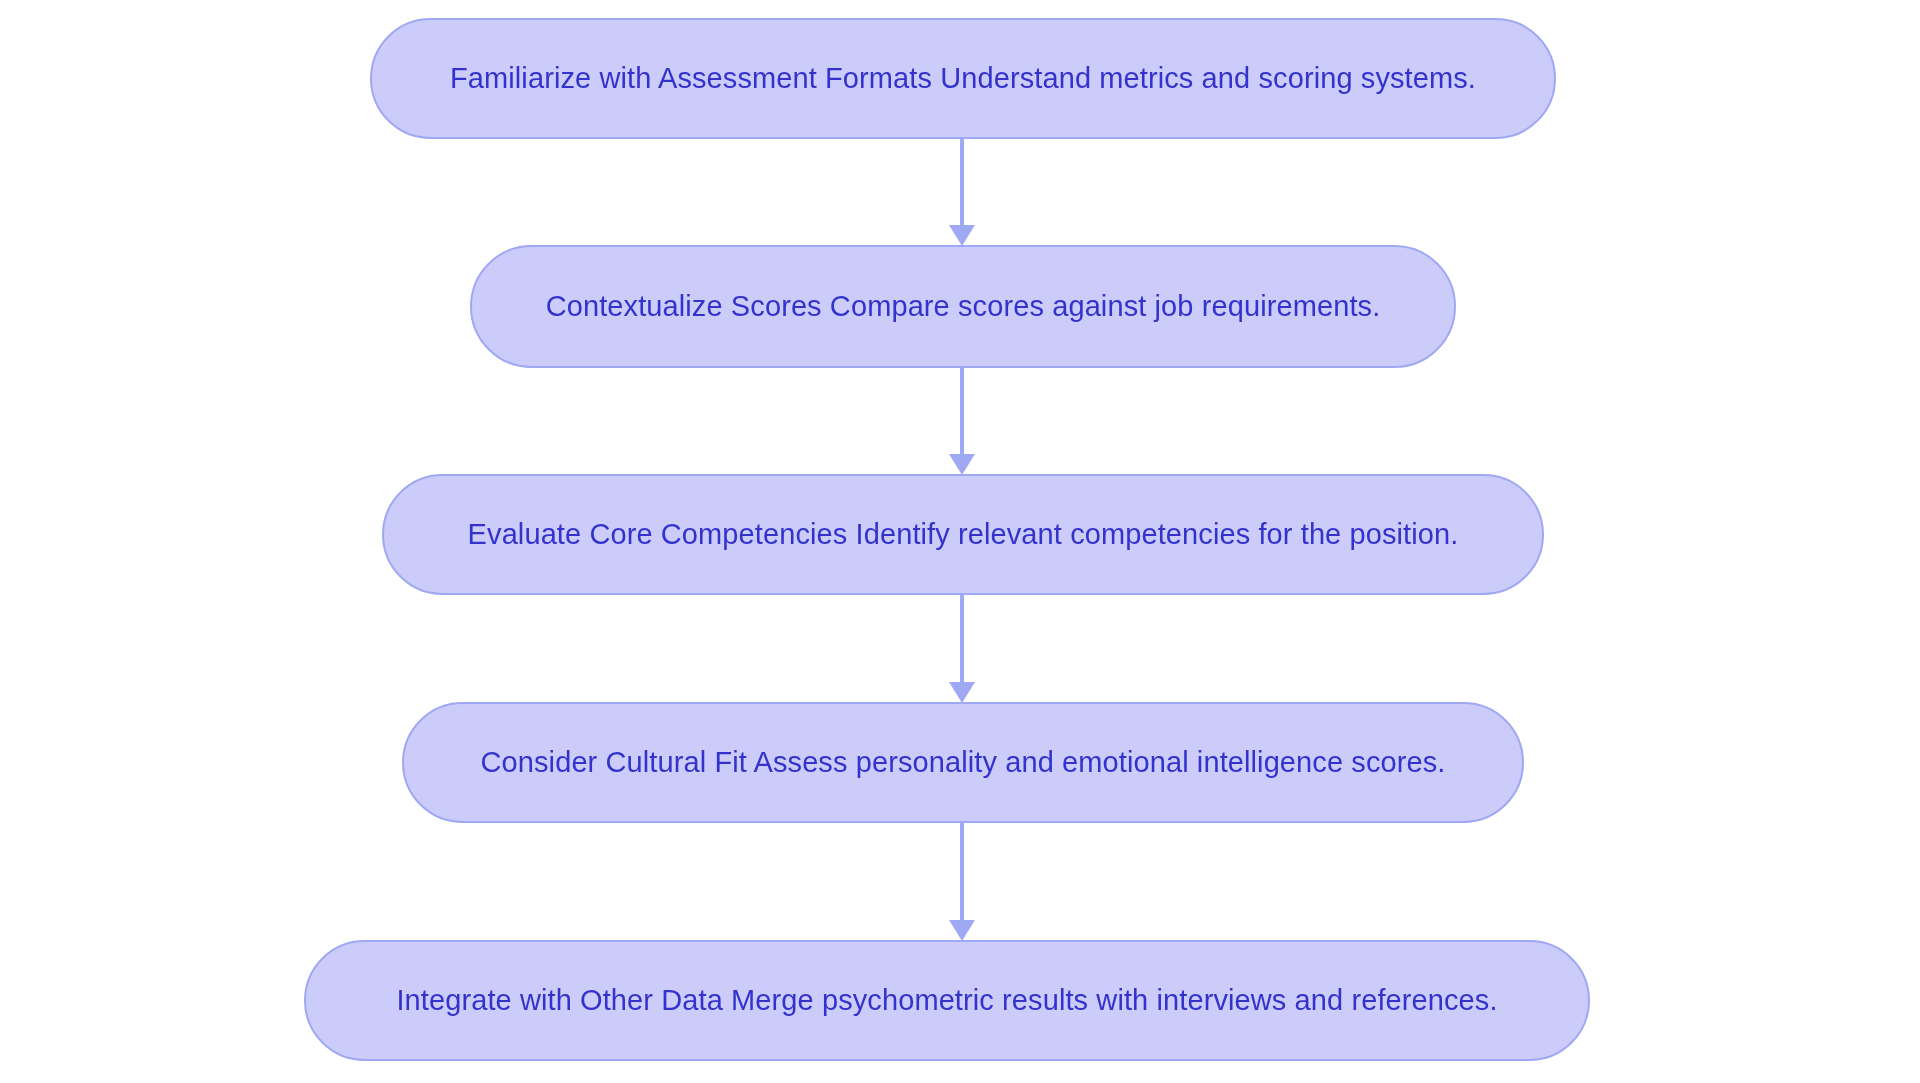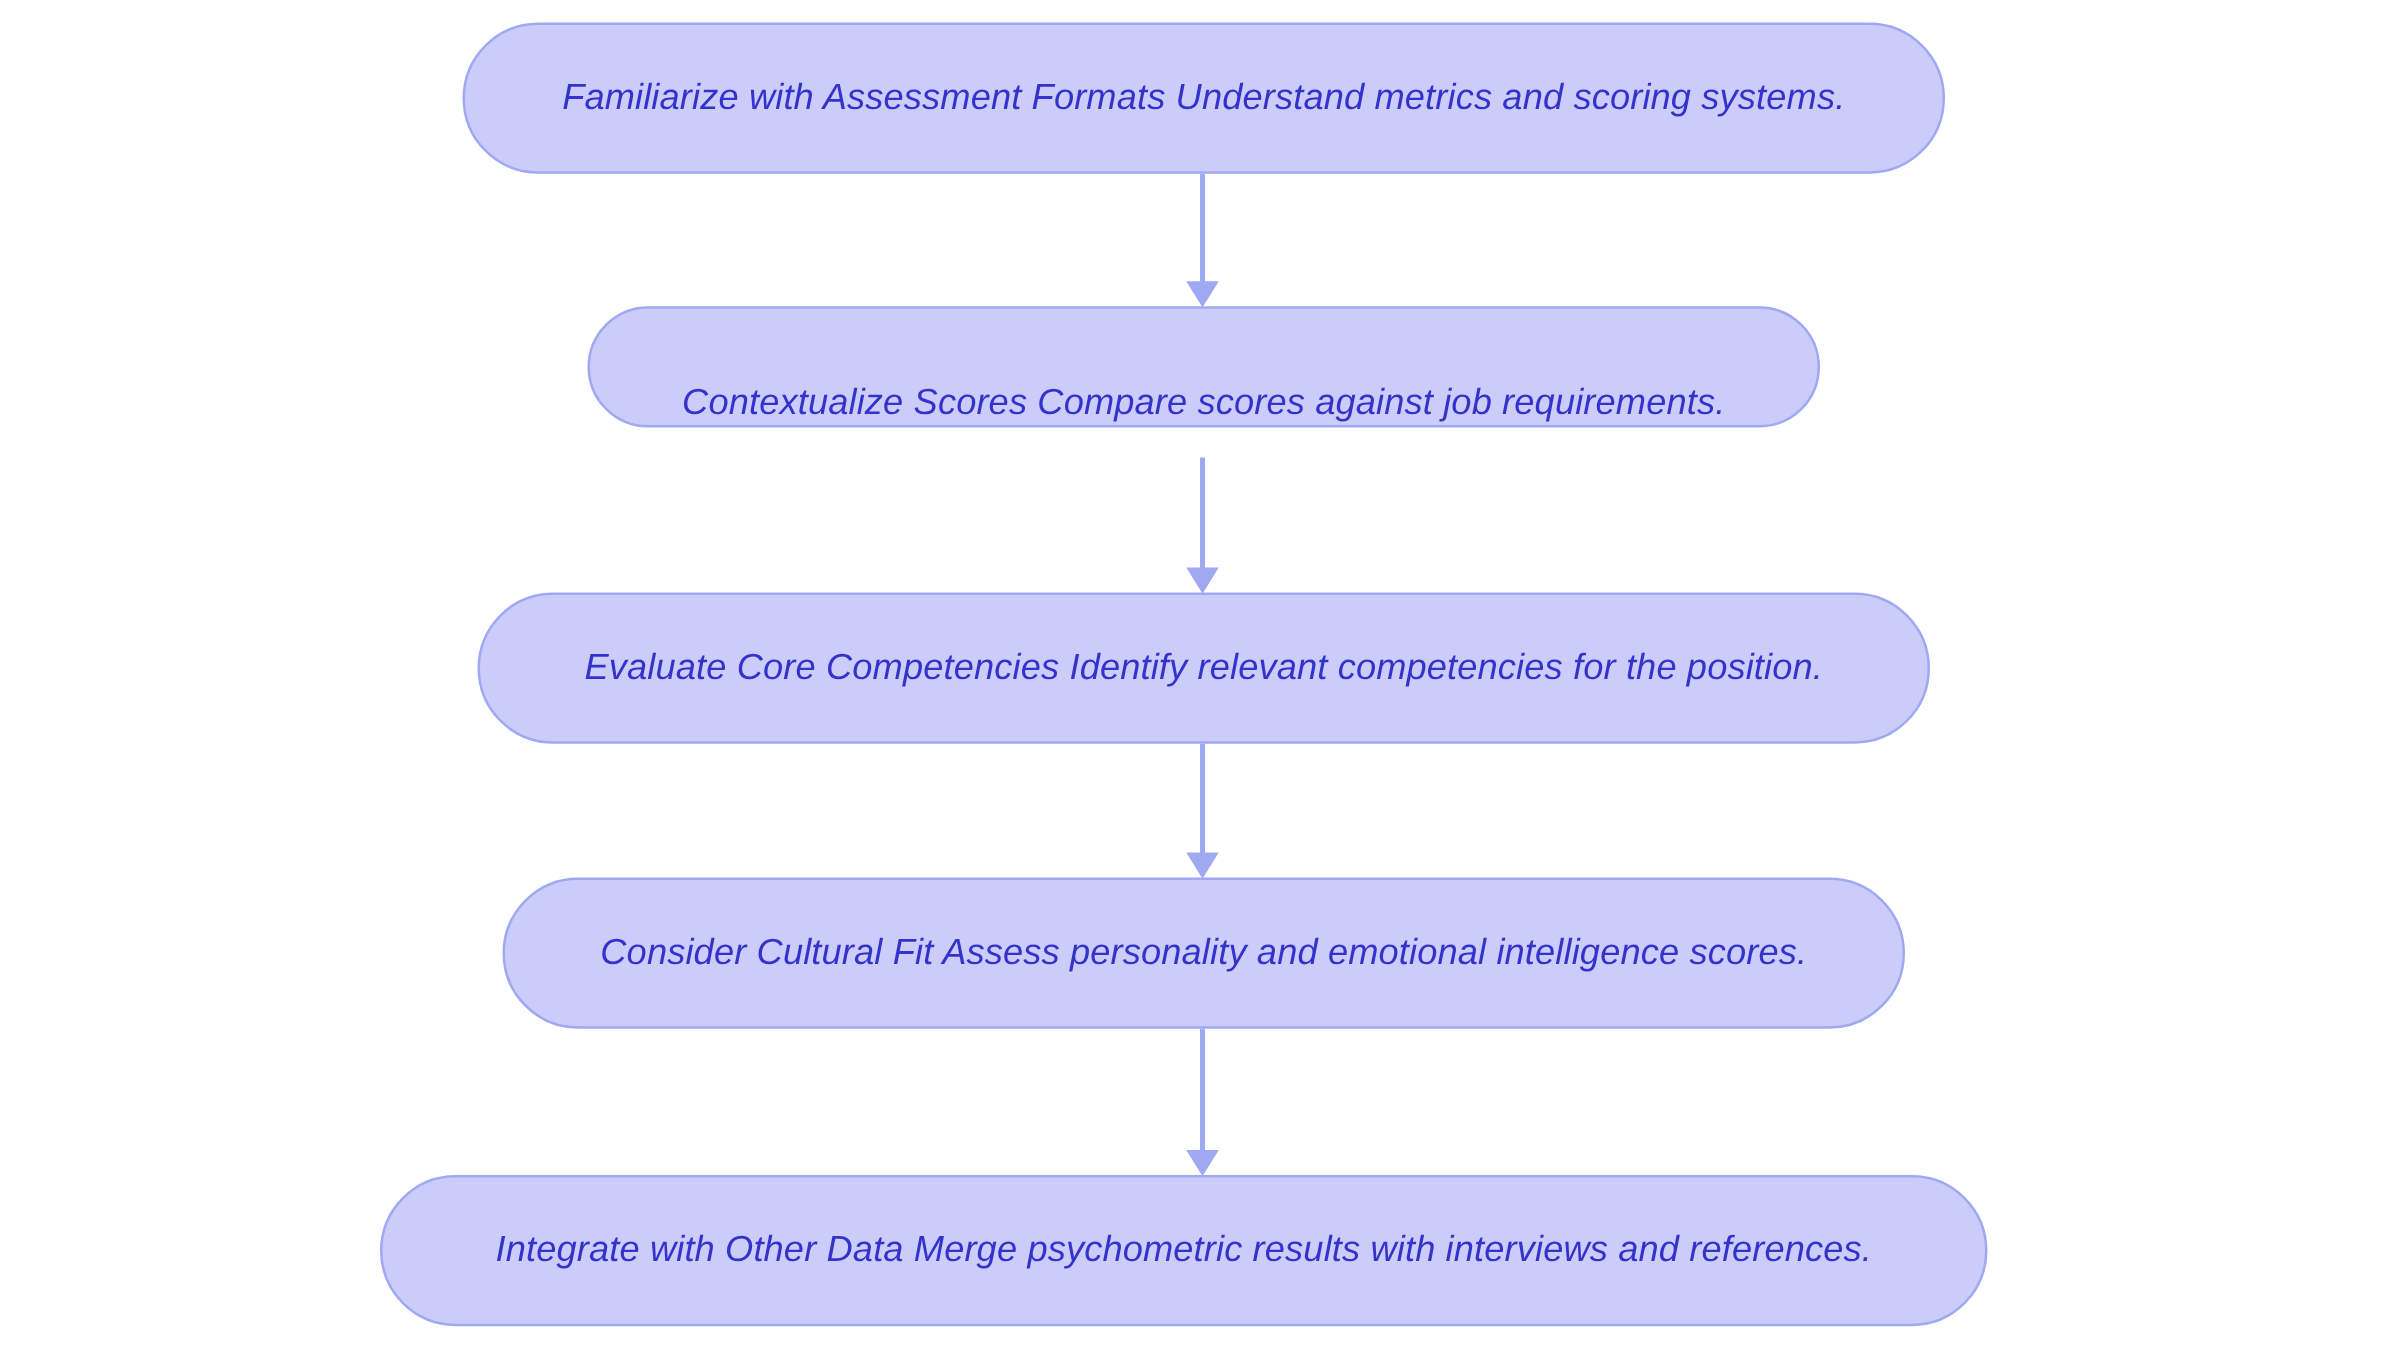--- a/index.html
+++ b/index.html
@@ -36,21 +36,20 @@
   }
 
   .flow-node-label {
     color: #3333cc;
     font-family: "Liberation Sans", "DejaVu Sans", sans-serif;
     font-size: 29px;
     font-weight: 400;
     line-height: 1.2;
     white-space: nowrap;
     letter-spacing: 0.1px;
-    font-style: italic;
   }
 
   .flow-connector {
     position: absolute;
     left: 0;
     top: 0;
     width: 1920px;
     height: 1083px;
     pointer-events: none;
     overflow: visible;
@@ -88,21 +87,21 @@
     <g>
       <line class="connector-line" x1="962" y1="823" x2="962" y2="922"></line>
       <polygon class="connector-head" points="949,920 975,920 962,941"></polygon>
     </g>
   </svg>
 
   <div class="flow-node" id="node-1" style="left:370px; top:18px; width:1186px; height:121px;">
     <span class="flow-node-label">Familiarize with Assessment Formats Understand metrics and scoring systems.</span>
   </div>
 
-  <div class="flow-node" id="node-2" style="left:470px; top:245px; width:986px; height:97px;align-items:flex-end;">
+  <div class="flow-node" id="node-2" style="left:470px; top:245px; width:986px; height:123px;">
     <span class="flow-node-label">Contextualize Scores Compare scores against job requirements.</span>
   </div>
 
   <div class="flow-node" id="node-3" style="left:382px; top:474px; width:1162px; height:121px;">
     <span class="flow-node-label">Evaluate Core Competencies Identify relevant competencies for the position.</span>
   </div>
 
   <div class="flow-node" id="node-4" style="left:402px; top:702px; width:1122px; height:121px;">
     <span class="flow-node-label">Consider Cultural Fit Assess personality and emotional intelligence scores.</span>
   </div>

